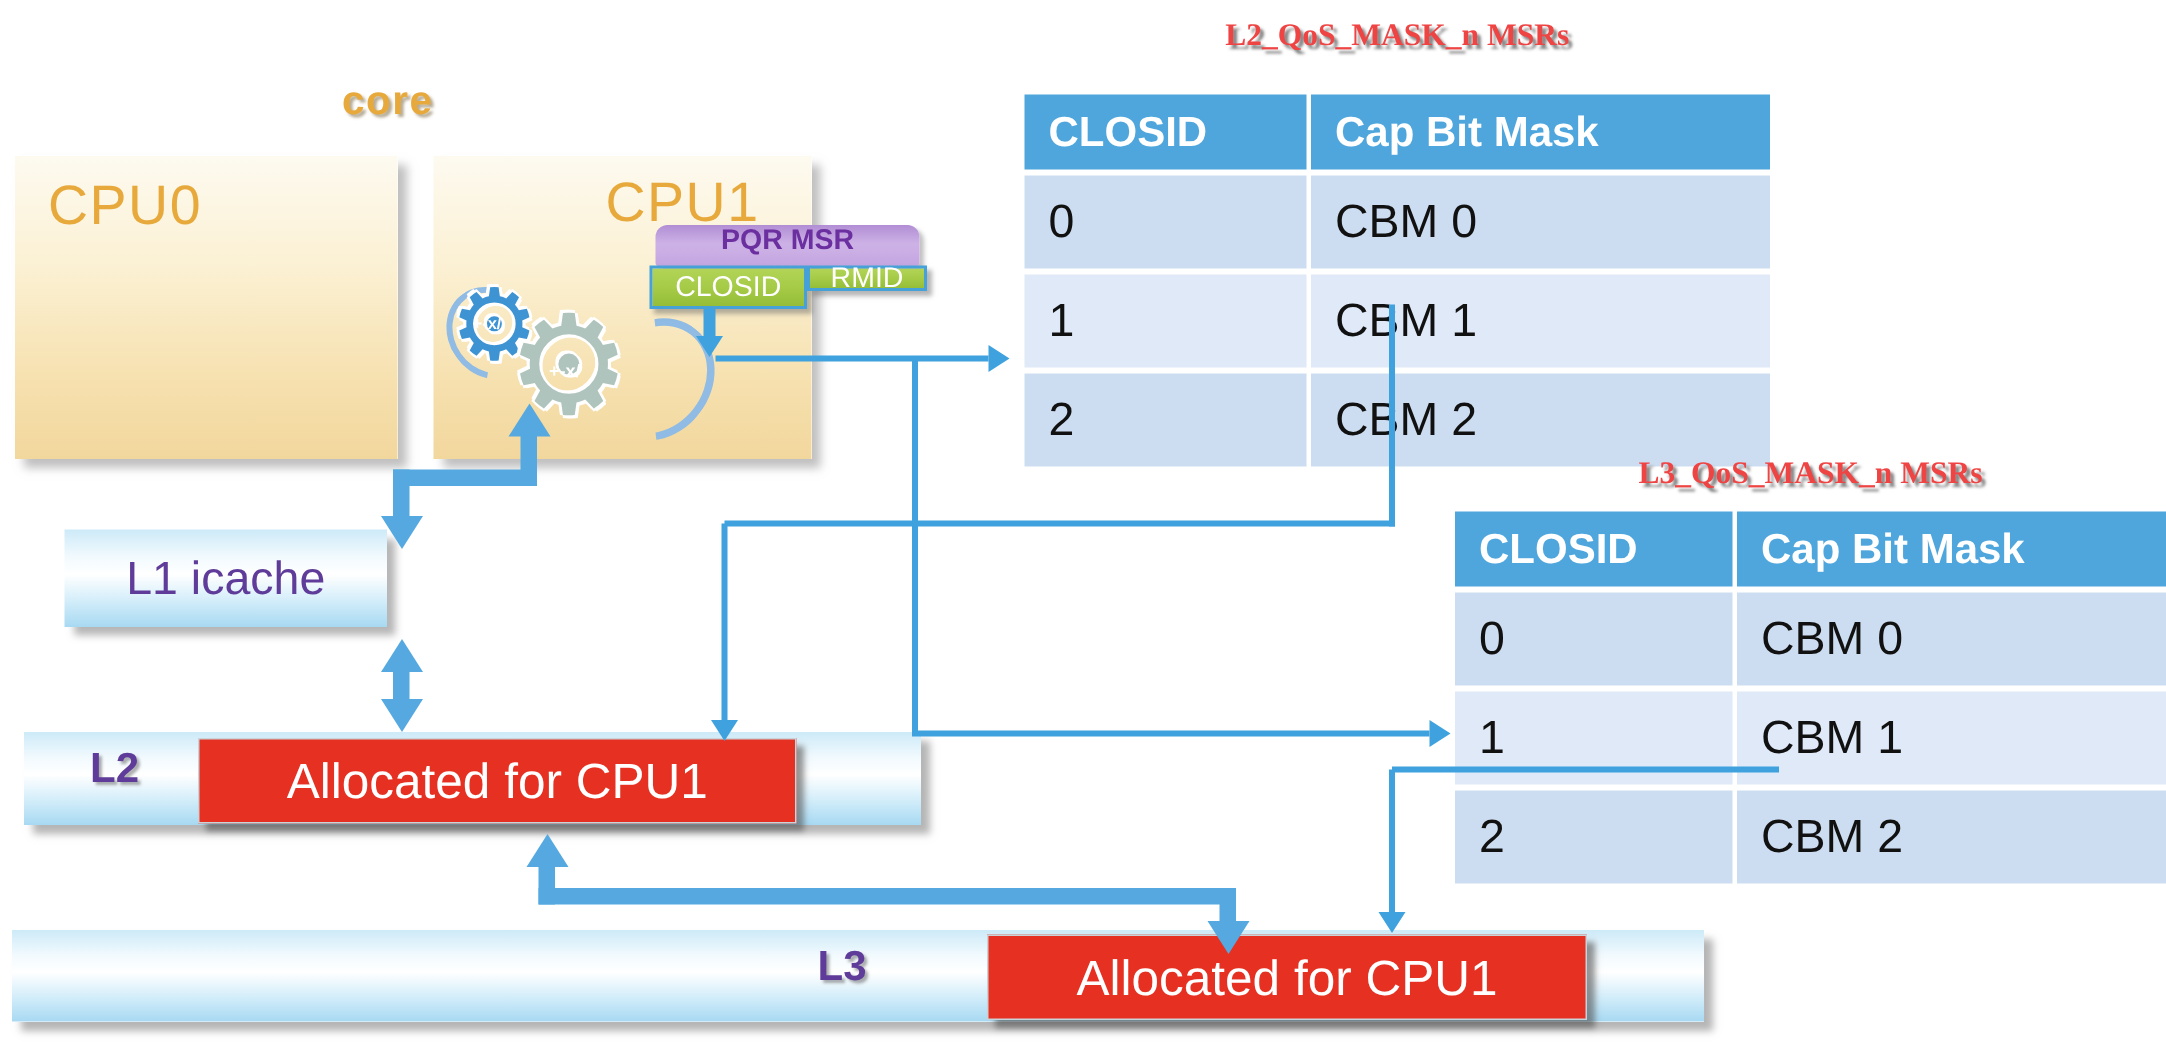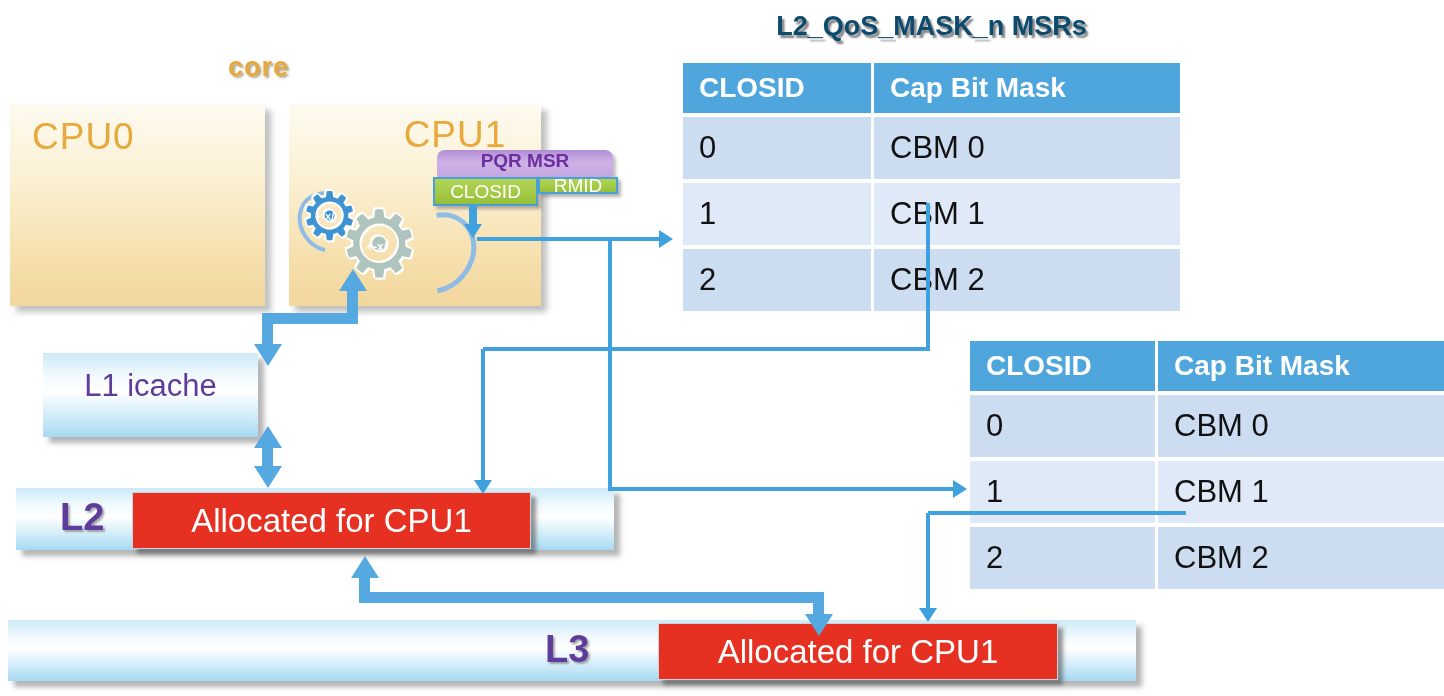--- a/index.html
+++ b/index.html
@@ -25,29 +25,29 @@
            border-radius:8px 8px 3px 3px;box-shadow:3px 3px 3px rgba(120,120,120,.45);
            color:#6b2fa0;font-weight:bold;font-size:19px;display:flex;align-items:flex-end;justify-content:center;padding-bottom:6px;box-sizing:border-box;}
   .chip{position:absolute;background:linear-gradient(180deg,#b2d457 0%,#a3c944 60%,#95bd38 100%);
         border:2px solid #45a1d8;box-sizing:border-box;color:#fff;font-size:19px;
         display:flex;align-items:center;justify-content:center;box-shadow:3px 3px 3px rgba(110,110,110,.5);}
 
   
   .cache{position:absolute;background:linear-gradient(180deg,#cdeaf8 0%,#f2fafe 28%,#ffffff 46%,#d5eefa 72%,#a7d9f2 100%);
          box-shadow:6px 6px 5px rgba(120,120,120,.55);}
   .cache-label{color:#5f3c99;font-size:31px;position:absolute;white-space:nowrap;}
-  .big-cache-label{color:#5f3c99;font-size:38px;font-weight:bold;position:absolute;
+  .big-cache-label{color:#5f3c99;font-size:28px;font-weight:bold;position:absolute;
                    text-shadow:2px 2px 2px rgba(70,70,70,.45);}
   .red-box{position:absolute;background:#e63122;border:1px solid #c9d3da;box-sizing:border-box;
            box-shadow:5px 5px 4px rgba(80,80,80,.6);display:flex;align-items:center;justify-content:center;
            color:#fff;font-size:33px;}
 
   
-  .tbl-title{position:absolute;color:#0c4a6e;font-weight:bold;font-size:27px;text-align:center;white-space:nowrap;
-             text-shadow:2.5px 2.5px 2px rgba(90,90,90,.75);}
+  .tbl-title{position:absolute;color:#ef4444;font-weight:bold;font-size:21px;text-align:center;white-space:nowrap;
+             text-shadow:2.5px 2.5px 2px rgba(90,90,90,.75);font-family:Liberation Serif, serif;}
   .msr-table{position:absolute;display:grid;gap:4px 3px;}
   .th{background:#4fa6dc;color:#fff;font-weight:bold;font-size:28px;line-height:50px;padding-left:16px;}
   .td{color:#111;font-size:31px;line-height:62px;padding-left:16px;}
   .row-a{background:#cdddf1;}
   .row-b{background:#dfe9f8;}
 
   
   .seg{position:absolute;background:#3fa2de;}
   .tseg{position:absolute;background:#55a9e0;}
   .ah-right{position:absolute;width:0;height:0;border-top:9px solid transparent;border-bottom:9px solid transparent;border-left:14px solid #3fa2de;}
@@ -73,21 +73,21 @@
   <div class="arc" style="left:400px;top:210px;width:64px;height:76px;border:5px solid #8fbbe5;border-left-color:transparent;border-bottom-color:transparent;transform:rotate(38deg);"></div>
   <div class="gear" style="left:300px;top:183px;font-size:66px;color:#3e93d3;">⚙</div>
   <div class="gear" style="left:338px;top:198px;font-size:92px;color:#afc4bd;">⚙</div>
   <div class="gear-ops" style="left:315px;top:210px;font-size:11px;">+-x/</div>
   <div class="gear-ops" style="left:366px;top:240px;font-size:12px;">+-x/</div>
 
   <div class="pqr-box" style="left:437px;top:150px;width:176px;height:28px;">PQR MSR</div>
   <div class="chip" style="left:433px;top:177px;width:105px;height:29px;">CLOSID</div>
   <div class="chip" style="left:538px;top:177px;width:80px;height:17px;">RMID</div>
 
-  <div class="cache" style="left:43px;top:353px;width:215px;height:84px;">
+  <div class="cache" style="left:43px;top:353px;width:215px;height:65px;">
     <div class="cache-label" style="left:0;top:15px;width:100%;text-align:center;">L1 icache</div>
   </div>
 
   <div class="cache" style="left:16px;top:488px;width:598px;height:62px;"></div>
   <div class="big-cache-label" style="left:60px;top:496px;">L2</div>
   <div class="red-box" style="left:132px;top:492px;width:399px;height:57px;">Allocated for CPU1</div>
 
   <div class="cache" style="left:8px;top:620px;width:1128px;height:61px;"></div>
   <div class="big-cache-label" style="left:545px;top:628px;">L3</div>
   <div class="red-box" style="left:658px;top:623px;width:400px;height:57px;">Allocated for CPU1</div>
@@ -97,20 +97,21 @@
     <div class="th">CLOSID</div>
     <div class="th">Cap Bit Mask</div>
     <div class="td row-a">0</div>
     <div class="td row-a">CBM 0</div>
     <div class="td row-b">1</div>
     <div class="td row-b">CBM 1</div>
     <div class="td row-a">2</div>
     <div class="td row-a">CBM 2</div>
   </div>
 
+  <div class="tbl-title" style="left:970px;top:303px;width:474px;">L3_QoS_MASK_n MSRs</div>
   <div class="msr-table" style="left:970px;top:341px;grid-template-columns:185px 289px;">
     <div class="th">CLOSID</div>
     <div class="th">Cap Bit Mask</div>
     <div class="td row-a">0</div>
     <div class="td row-a">CBM 0</div>
     <div class="td row-b">1</div>
     <div class="td row-b">CBM 1</div>
     <div class="td row-a">2</div>
     <div class="td row-a">CBM 2</div>
   </div>

